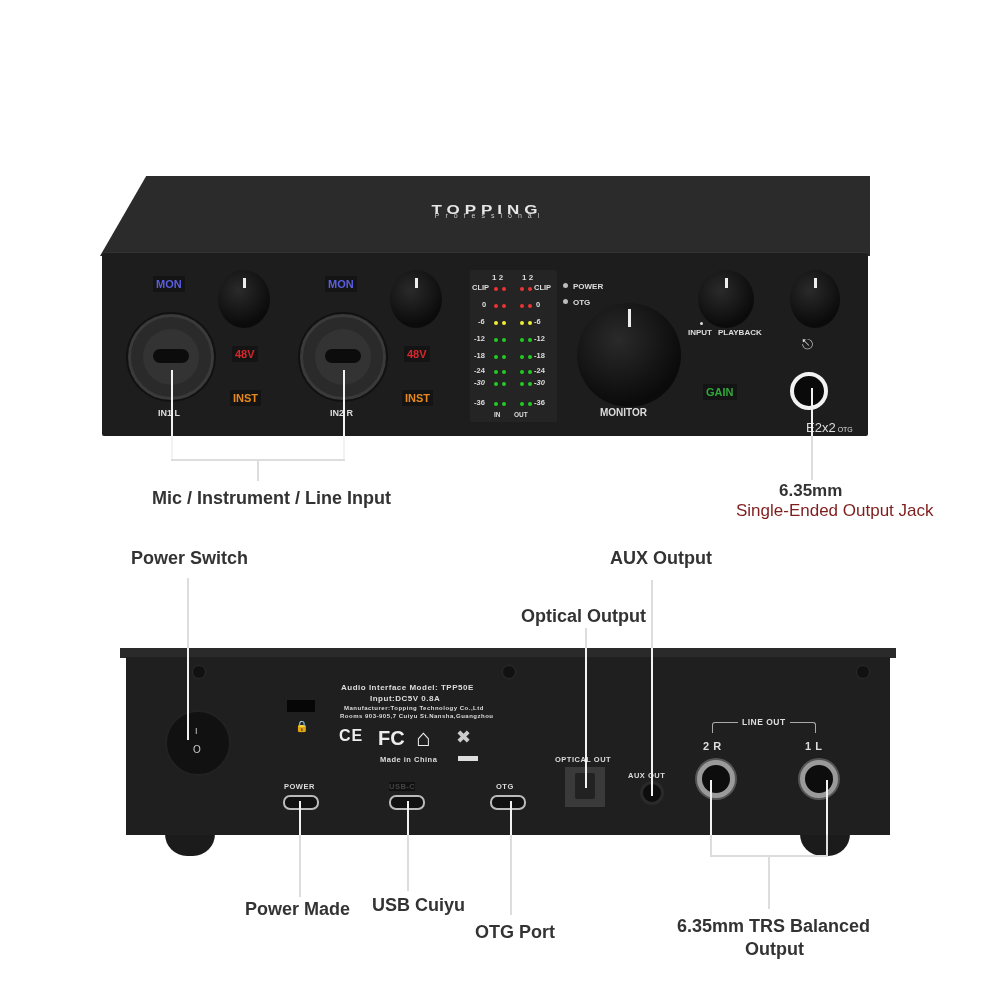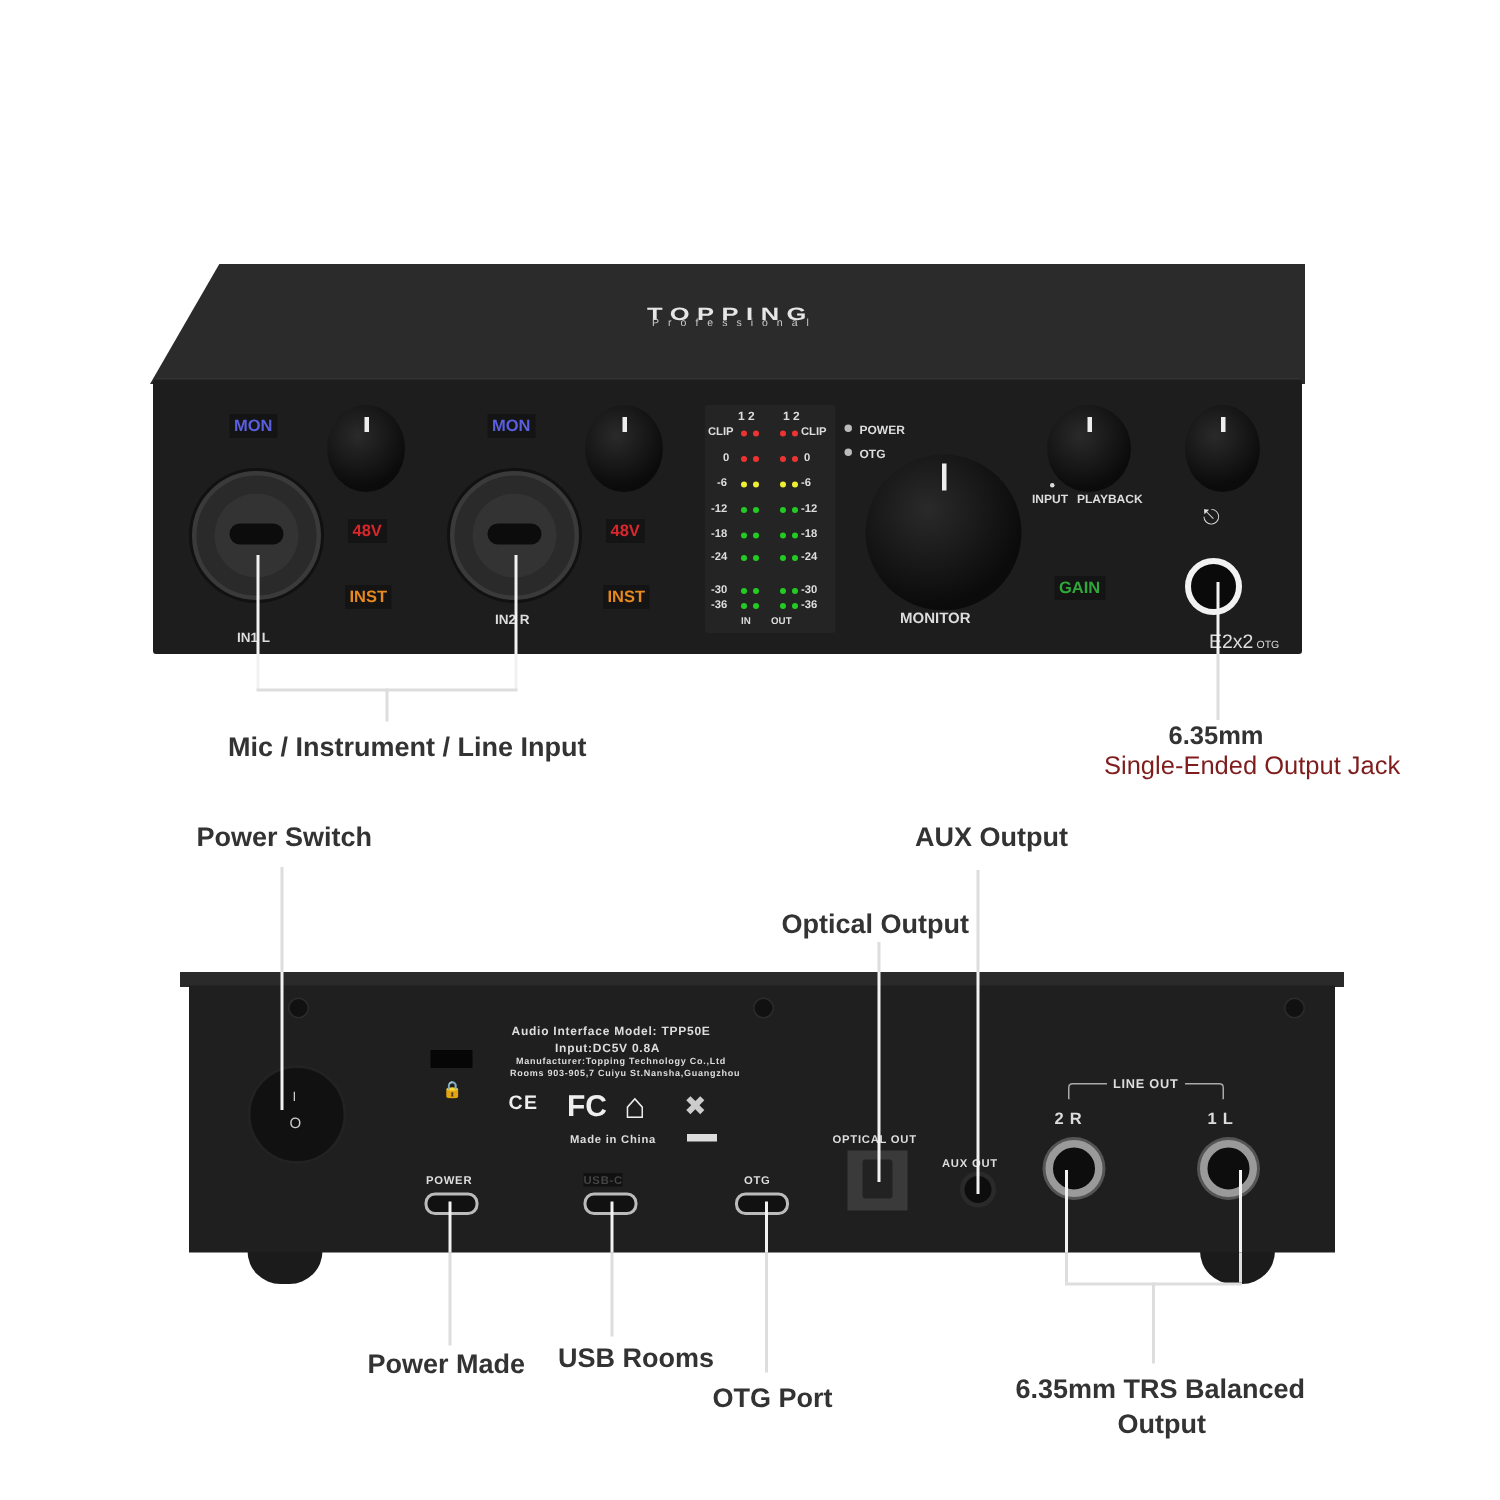--- a/index.html
+++ b/index.html
@@ -46,21 +46,21 @@
   <div class="btnlbl" style="left:153px;top:276px;color:#5a5fe0;">MON</div>
   <div class="knob" style="left:218px;top:270px;width:52px;height:58px;">
       <div class="mark"></div>
     </div>
   <div class="combo" style="left:128px;top:314px;">
       <div class="inner"></div>
       <div class="slot"></div>
     </div>
   <div class="btnlbl" style="left:232px;top:346px;color:#d8262c;">48V</div>
   <div class="btnlbl" style="left:230px;top:390px;color:#e8891e;">INST</div>
-  <div class="tiny" style="left:158px;top:408px;font-size:9px;margin-top:12px;">IN1 L</div>
+  <div class="tiny" style="left:158px;top:408px;font-size:9px;">IN1 L</div>
 
   <div class="btnlbl" style="left:325px;top:276px;color:#5a5fe0;">MON</div>
   <div class="knob" style="left:390px;top:270px;width:52px;height:58px;">
       <div class="mark"></div>
     </div>
   <div class="combo" style="left:300px;top:314px;">
       <div class="inner"></div>
       <div class="slot"></div>
     </div>
   <div class="btnlbl" style="left:404px;top:346px;color:#d8262c;">48V</div>
@@ -111,21 +111,21 @@
         <span class="abs" style="left:64px;">-18</span>
       </div>
     <div class="mrow" style="top:96px;">
         <span class="abs" style="left:4px;">-24</span>
         <span class="dot" style="left:24px;background:#2c2;"></span>
         <span class="dot" style="left:32px;background:#2c2;"></span>
         <span class="dot" style="left:50px;background:#2c2;"></span>
         <span class="dot" style="left:58px;background:#2c2;"></span>
         <span class="abs" style="left:64px;">-24</span>
       </div>
-    <div class="mrow" style="top:118px;">
+    <div class="mrow" style="top:108px;font-style:italic;">
         <span class="abs" style="left:4px;">-30</span>
         <span class="dot" style="left:24px;background:#2c2;"></span>
         <span class="dot" style="left:32px;background:#2c2;"></span>
         <span class="dot" style="left:50px;background:#2c2;"></span>
         <span class="dot" style="left:58px;background:#2c2;"></span>
         <span class="abs" style="left:64px;">-30</span>
       </div>
     <div class="mrow" style="top:128px;">
         <span class="abs" style="left:4px;">-36</span>
         <span class="dot" style="left:24px;background:#2c2;"></span>
@@ -189,21 +189,21 @@
     <div class="abs" style="left:26px;top:32px;color:#ccc;font-size:10px;">O</div>
   </div>
 
   <div class="abs" style="left:287px;top:700px;width:28px;height:12px;background:#060606;"></div>
   <div class="abs" style="left:295px;top:720px;color:#ddd;font-size:11px;">🔒</div>
 
   <div class="rtxt" style="left:341px;top:683px;font-size:8px;">Audio Interface   Model: TPP50E</div>
   <div class="rtxt" style="left:370px;top:694px;font-size:8px;">Input:DC5V    0.8A</div>
   <div class="rtxt" style="left:344px;top:705px;font-size:6px;">Manufacturer:Topping Technology Co.,Ltd</div>
   <div class="rtxt" style="left:340px;top:713px;font-size:6px;">Rooms 903-905,7 Cuiyu St.Nansha,Guangzhou</div>
-  <div class="abs" style="left:339px;top:727px;color:#eee;font-size:13px;font-weight:bold;letter-spacing:1px;">CE</div>
+  <div class="abs" style="left:339px;top:727px;color:#eee;font-size:16px;font-weight:bold;letter-spacing:1px;">CE</div>
   <div class="abs" style="left:378px;top:727px;color:#eee;font-size:20px;font-weight:bold;">FC</div>
   <div class="abs" style="left:416px;top:724px;color:#eee;font-size:24px;">⌂</div>
   <div class="abs" style="left:456px;top:726px;color:#ccc;font-size:18px;">✖</div>
   <div class="abs" style="left:458px;top:756px;width:20px;height:5px;background:#ddd;"></div>
   <div class="rtxt" style="left:380px;top:755px;">Made in China</div>
 
   <div class="rtxt" style="left:284px;top:782px;">POWER</div>
   <div class="usbc" style="left:283px;top:795px;"></div>
   <div class="rtxt" style="left:389px;top:782px;color:#444;background:#111;">USB-C</div>
   <div class="usbc" style="left:389px;top:795px;"></div>
@@ -241,16 +241,16 @@
 <div class="wline" style="left:826px;top:780px;width:2px;height:55px;"></div>
 <div class="line" style="left:710px;top:835px;width:2px;height:20px;"></div>
 <div class="line" style="left:826px;top:835px;width:2px;height:20px;"></div>
 <div class="line" style="left:710px;top:855px;width:118px;height:2px;"></div>
 <div class="line" style="left:768px;top:855px;width:2px;height:54px;"></div>
 
 <div class="callout" style="left:131px;top:548px;">Power Switch</div>
 <div class="callout" style="left:610px;top:548px;text-align:right;">AUX Output</div>
 <div class="callout" style="left:521px;top:606px;">Optical Output</div>
 <div class="callout" style="left:245px;top:899px;">Power Made</div>
-<div class="callout" style="left:372px;top:895px;">USB Rooms</div>
+<div class="callout" style="left:372px;top:895px;">USB Cuiyu</div>
 <div class="callout" style="left:475px;top:922px;">OTG Port</div>
 <div class="callout" style="left:677px;top:916px;">6.35mm TRS Balanced</div>
 <div class="callout" style="left:745px;top:939px;">Output</div>
 
 </body></html>

